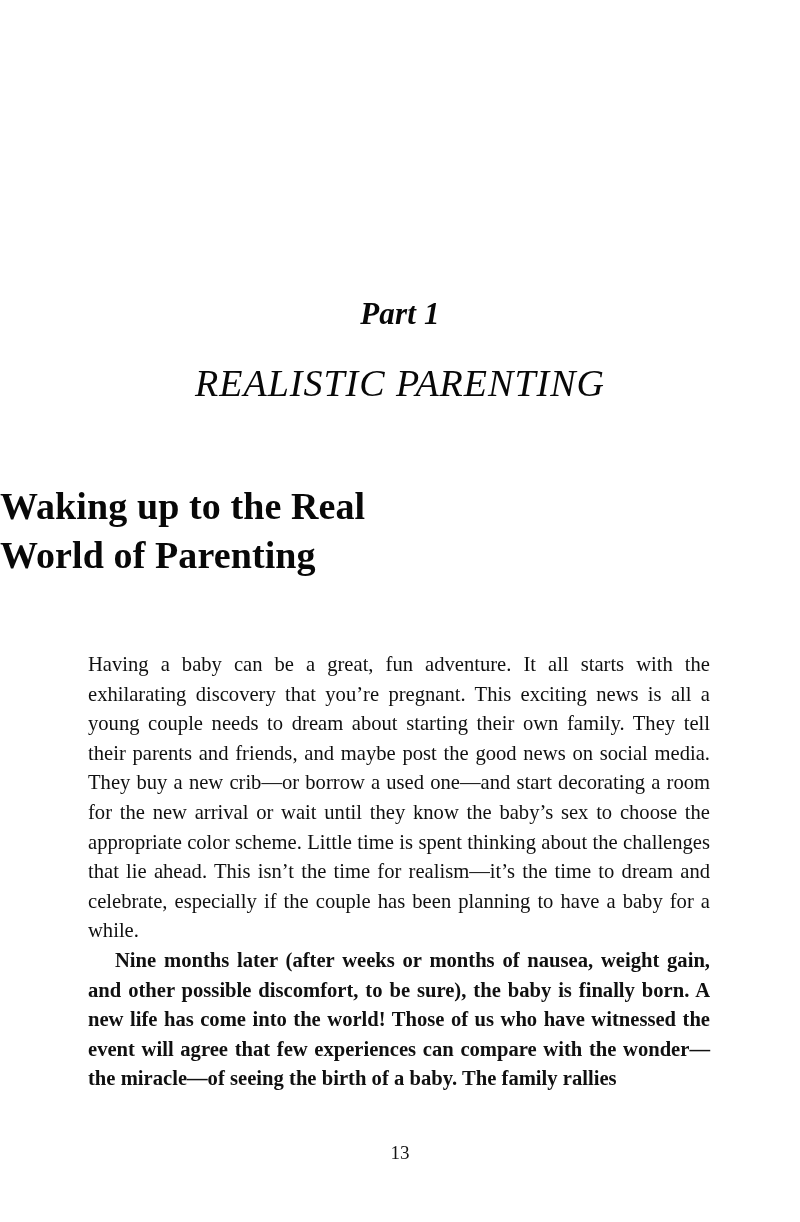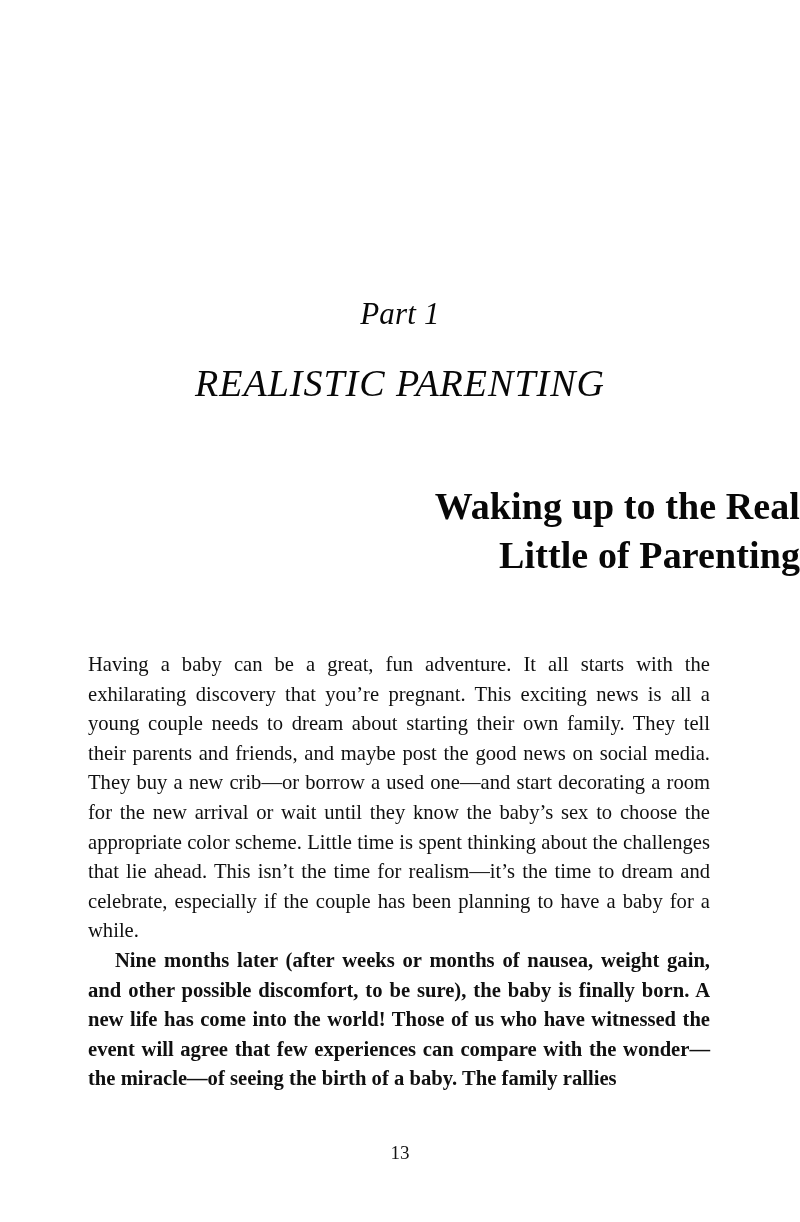--- a/index.html
+++ b/index.html
@@ -26,21 +26,21 @@
   .part-block {
     position: absolute;
     left: 0;
     top: 298px;
     width: 800px;
     text-align: center;
   }
 
   .part-number {
     font-style: italic;
-    font-weight: normal;
+    font-weight: bold;
     font-size: 31px;
     line-height: 1.05;
     letter-spacing: 0.2px;
     color: #080808;
     margin: 0;
   }
 
   .part-title {
     font-style: italic;
     font-weight: normal;
@@ -51,21 +51,21 @@
     margin: 32px 0 0 0;
     white-space: nowrap;
   }
 
   
   .chapter-title {
     position: absolute;
     left: 0;
     top: 482px;
     width: 800px;
-    text-align: right;
+    text-align: left;
     font-weight: bold;
     font-size: 38px;
     line-height: 49px;
     letter-spacing: 0.1px;
     color: #080808;
     margin: 0;
   }
   .chapter-title .t-line {
     display: block;
   }
@@ -112,21 +112,21 @@
 
 <div class="page">
 
   <div class="part-block">
     <div class="part-number">Part 1</div>
     <div class="part-title">REALISTIC PARENTING</div>
   </div>
 
   <h1 class="chapter-title">
     <span class="t-line">Waking up to the Real</span>
-    <span class="t-line">Little of Parenting</span>
+    <span class="t-line">World of Parenting</span>
   </h1>
 
   <div class="body-column">
     <p class="body-paragraph">Having a baby can be a great, fun adventure. It all starts with the exhilarating discovery that you’re pregnant. This exciting news is all a young couple needs to dream about starting their own family. They tell their parents and friends, and maybe post the good news on social media. They buy a new crib—or borrow a used one—and start decorating a room for the new arrival or wait until they know the baby’s sex to choose the appropriate color scheme. Little time is spent thinking about the challenges that lie ahead. This isn’t the time for realism—it’s the time to dream and celebrate, especially if the couple has been planning to have a baby for a while.</p>
     <p class="body-paragraph">Nine months later (after weeks or months of nausea, weight gain, and other possible discomfort, to be sure), the baby is finally born. A new life has come into the world! Those of us who have witnessed the event will agree that few experiences can compare with the wonder—the miracle—of seeing the birth of a baby. The family rallies</p>
   </div>
 
   <div class="folio">13</div>
 
 </div>

